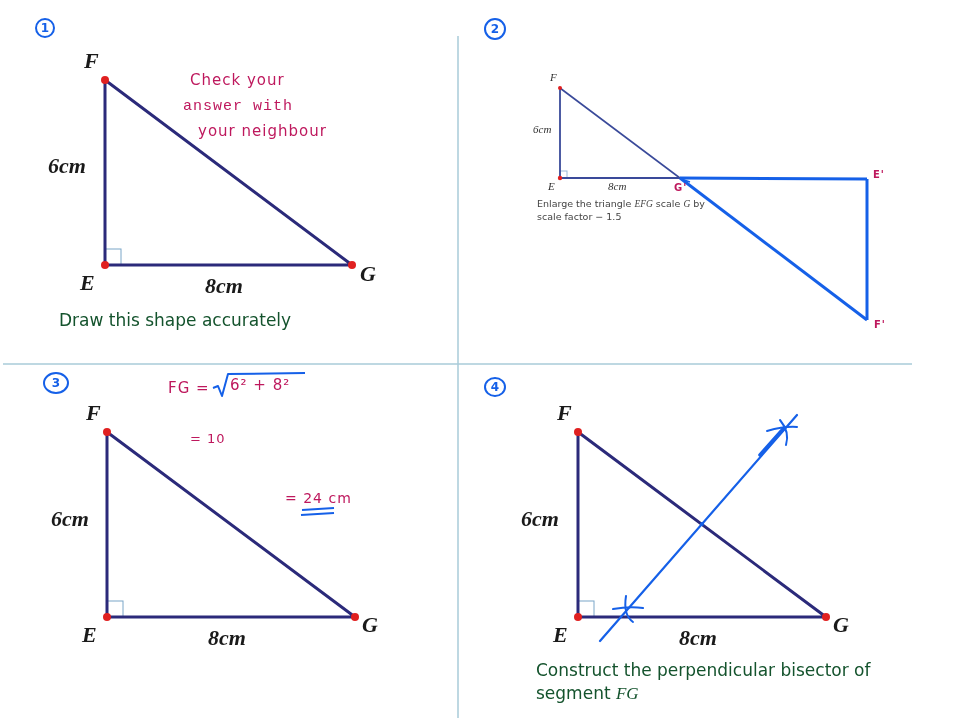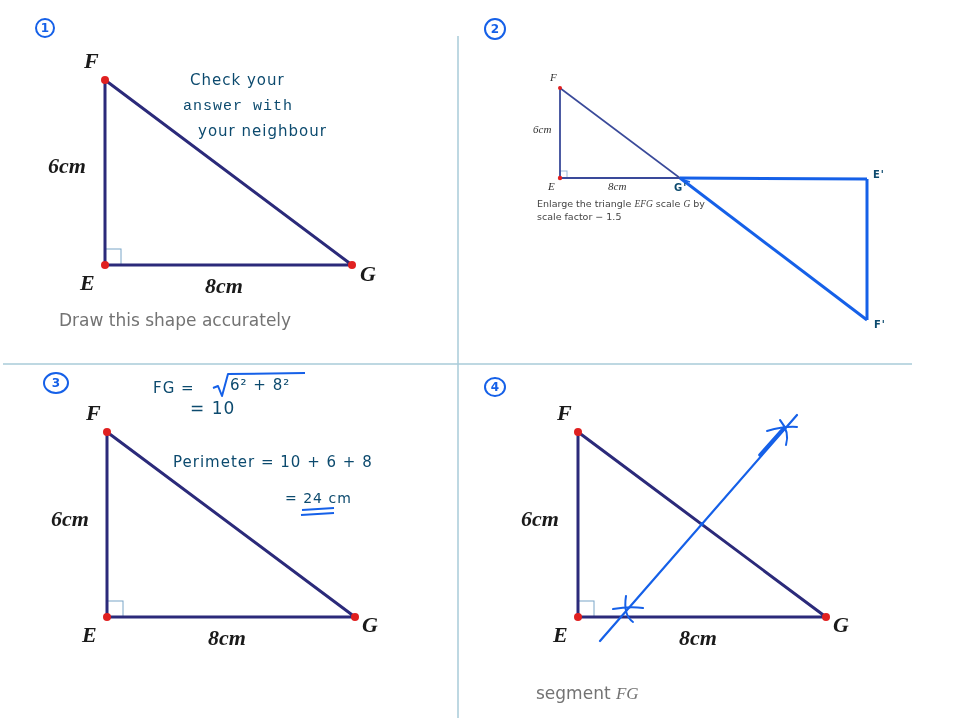--- a/index.html
+++ b/index.html
@@ -2,23 +2,23 @@
 <html><head>
 <meta charset="utf-8">
 <style>
   html, body { margin:0; padding:0; background:#ffffff; }
   body { width:960px; height:720px; position:relative; overflow:hidden;
          font-family:"Liberation Sans", sans-serif; }
   .stage { position:absolute; left:0; top:0; width:960px; height:720px; }
   svg { position:absolute; left:0; top:0; }
   .lbl { position:absolute; font-family:"Liberation Serif", serif; font-style:italic; font-weight:bold; color:#1a1a1a; line-height:1; white-space:nowrap; }
   .lbl-sm { position:absolute; font-family:"Liberation Serif", serif; font-style:italic; color:#333; line-height:1; white-space:nowrap; }
-  .caption { position:absolute; font-family:"DejaVu Sans", sans-serif; color:#737373; line-height:1.35; white-space:nowrap; }
+  .caption { position:absolute; font-family:"DejaVu Sans", sans-serif; color:#14532d; line-height:1.35; white-space:nowrap; }
   .caption i { font-family:"Liberation Serif", serif; }
-  .hand { position:absolute; font-family:"DejaVu Sans", sans-serif; color:#0c4a6e; line-height:1; white-space:nowrap; letter-spacing:1px; }
+  .hand { position:absolute; font-family:"DejaVu Sans", sans-serif; color:#be185d; line-height:1; white-space:nowrap; letter-spacing:1px; }
   .num-circle { position:absolute; border:2px solid #1560e8; border-radius:50%; color:#1560e8;
                 font-family:"DejaVu Sans", sans-serif; font-size:12px; font-weight:bold;
                 display:flex; align-items:center; justify-content:center; box-sizing:border-box; }
 </style>
 </head>
 <body>
 
 <div class="stage">
 
   <svg width="960" height="720" viewBox="0 0 960 720">
@@ -102,26 +102,25 @@
   <div class="hand" style="left:674px;top:183px;font-size:10px;font-weight:bold;">G'</div>
   <div class="hand" style="left:873px;top:170px;font-size:10px;font-weight:bold;">E'</div>
   <div class="hand" style="left:874px;top:320px;font-size:10px;font-weight:bold;">F'</div>
   <div class="caption" style="left:537px;top:198px;font-size:9.5px;color:#444;"><span>Enlarge the triangle </span><i>EFG</i><span> scale </span><i>G</i><span> by</span><br><span>scale factor − 1.5</span></div>
 
   <div class="lbl" style="left:86px;top:402px;font-size:22px;">F</div>
   <div class="lbl" style="left:51px;top:508px;font-size:22px;">6cm</div>
   <div class="lbl" style="left:82px;top:624px;font-size:22px;">E</div>
   <div class="lbl" style="left:208px;top:627px;font-size:22px;">8cm</div>
   <div class="lbl" style="left:362px;top:614px;font-size:22px;">G</div>
-  <div class="hand" style="left:153px;top:381px;font-size:15px;">FG =</div>
+  <div class="hand" style="left:168px;top:381px;font-size:15px;">FG =</div>
   <div class="hand" style="left:230px;top:378px;font-size:15px;">6² + 8²</div>
-  <div class="hand" style="left:190px;top:400px;font-size:17px;">= 10</div>
-  <div class="hand" style="left:173px;top:455px;font-size:15px;">Perimeter = 10 + 6 + 8</div>
+  <div class="hand" style="left:190px;top:432px;font-size:13px;">= 10</div>
   <div class="hand" style="left:277px;top:491px;font-size:14px;margin-left:8px;">= 24 cm</div>
 
   <div class="lbl" style="left:557px;top:402px;font-size:22px;">F</div>
   <div class="lbl" style="left:521px;top:508px;font-size:22px;">6cm</div>
   <div class="lbl" style="left:553px;top:624px;font-size:22px;">E</div>
   <div class="lbl" style="left:679px;top:627px;font-size:22px;">8cm</div>
   <div class="lbl" style="left:833px;top:614px;font-size:22px;">G</div>
-  <div class="caption" style="left:536px;top:659px;font-size:17px;"><br><span>segment </span><i>FG</i></div>
+  <div class="caption" style="left:536px;top:659px;font-size:17px;"><span>Construct the perpendicular bisector of</span><br><span>segment </span><i>FG</i></div>
 
 </div>
 
 </body></html>

